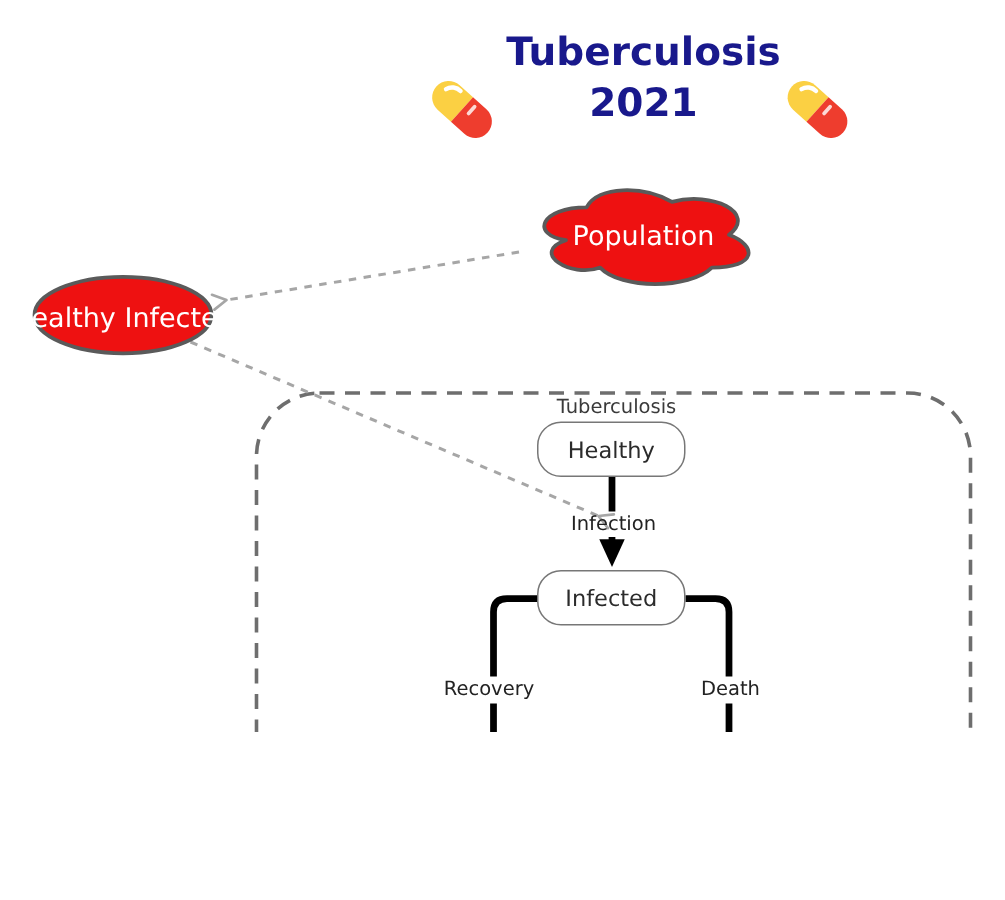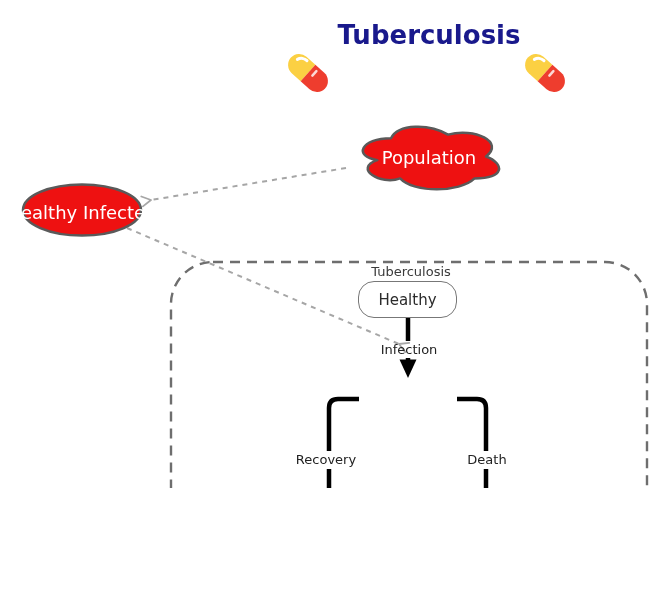--- a/index.html
+++ b/index.html
@@ -85,28 +85,32 @@
     <g transform="translate(545,73) rotate(42)">
       <path d="M0,-11 L-12,-11 A11,11 0 0 0 -12,11 L0,11 Z" fill="#fbd043"></path>
       <path d="M0,-11 L12,-11 A11,11 0 0 1 12,11 L0,11 Z" fill="#ee3d2e"></path>
       <path d="M-17,-3 A8,8 0 0 1 -9,-8.5" fill="none" stroke="#ffffff" stroke-width="3" stroke-linecap="round"></path>
       <path d="M5,-7 L5,-1" fill="none" stroke="#ffffff" stroke-opacity="0.8" stroke-width="2.5" stroke-linecap="round"></path>
     </g>
   </svg>
 
   <div class="abs title">
     <div>Tuberculosis</div>
+    <div>2021</div>
   </div>
 
   <div class="shape-label" style="left:429px;top:147px;">Population</div>
   <div class="shape-label" style="left:82px;top:202px;">Healthy Infected</div>
   <div class="container-label" style="left:411px;top:264px;">Tuberculosis</div>
 
   <div class="node" style="left:358px;top:281px;width:99px;height:37px;">
     <span>Healthy</span>
+  </div>
+  <div class="node" style="left:358px;top:380px;width:99px;height:37px;">
+    <span>Infected</span>
   </div>
   <div class="node" style="left:515px;top:504px;width:97px;height:39px;">
     <span>Dead</span>
   </div>
 
   <div class="edge-label" style="left:409px;top:342px;">Infection</div>
   <div class="edge-label bg" style="left:326px;top:451px;">Recovery</div>
   <div class="edge-label bg" style="left:487px;top:451px;">Death</div>
 
 </div>

